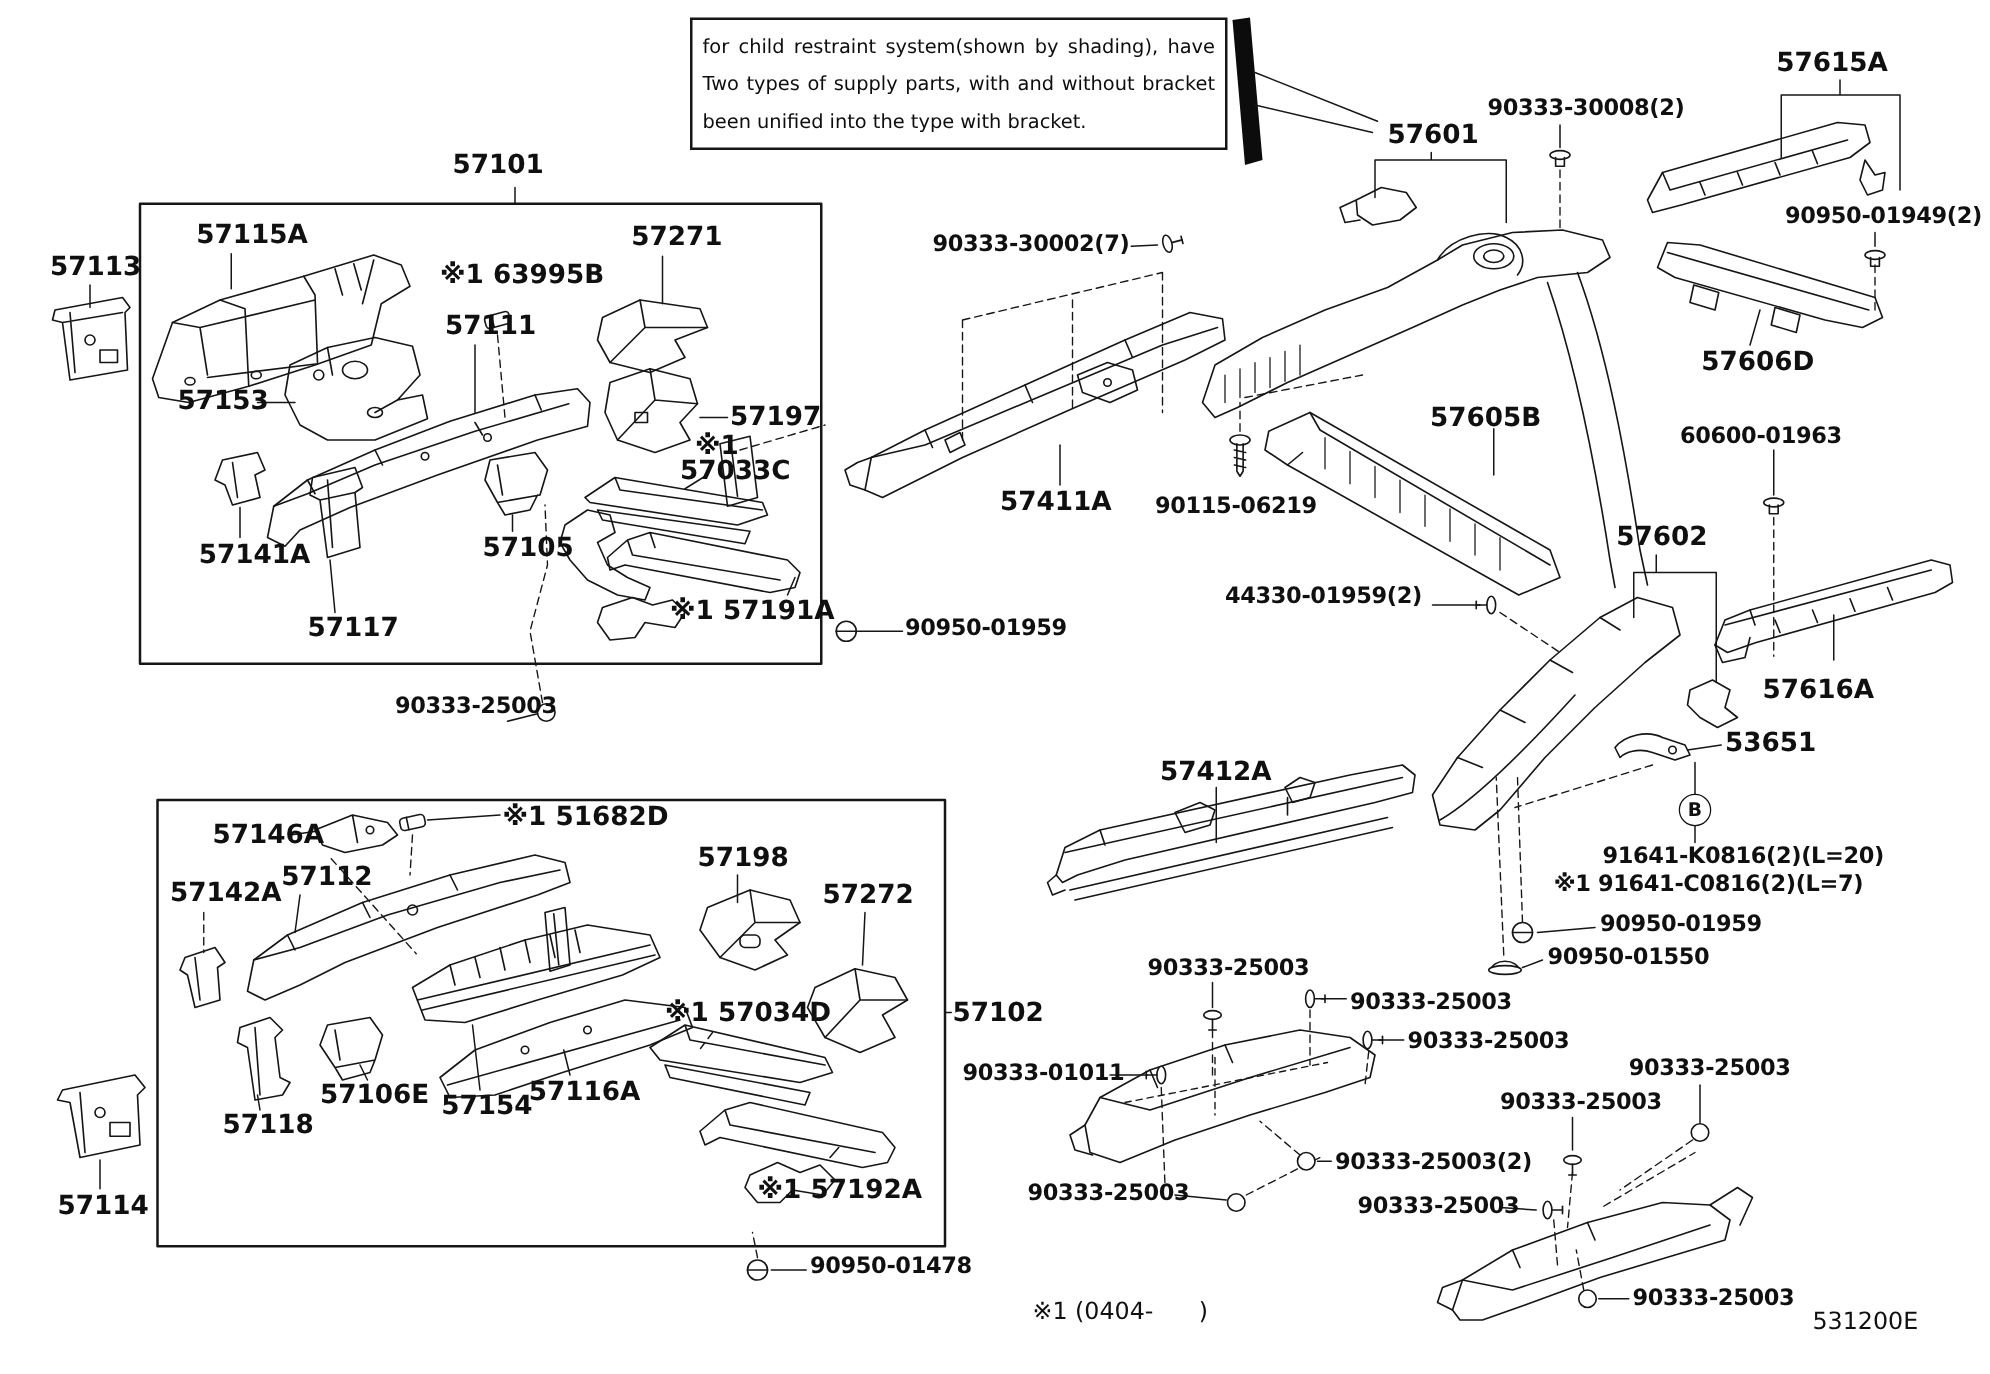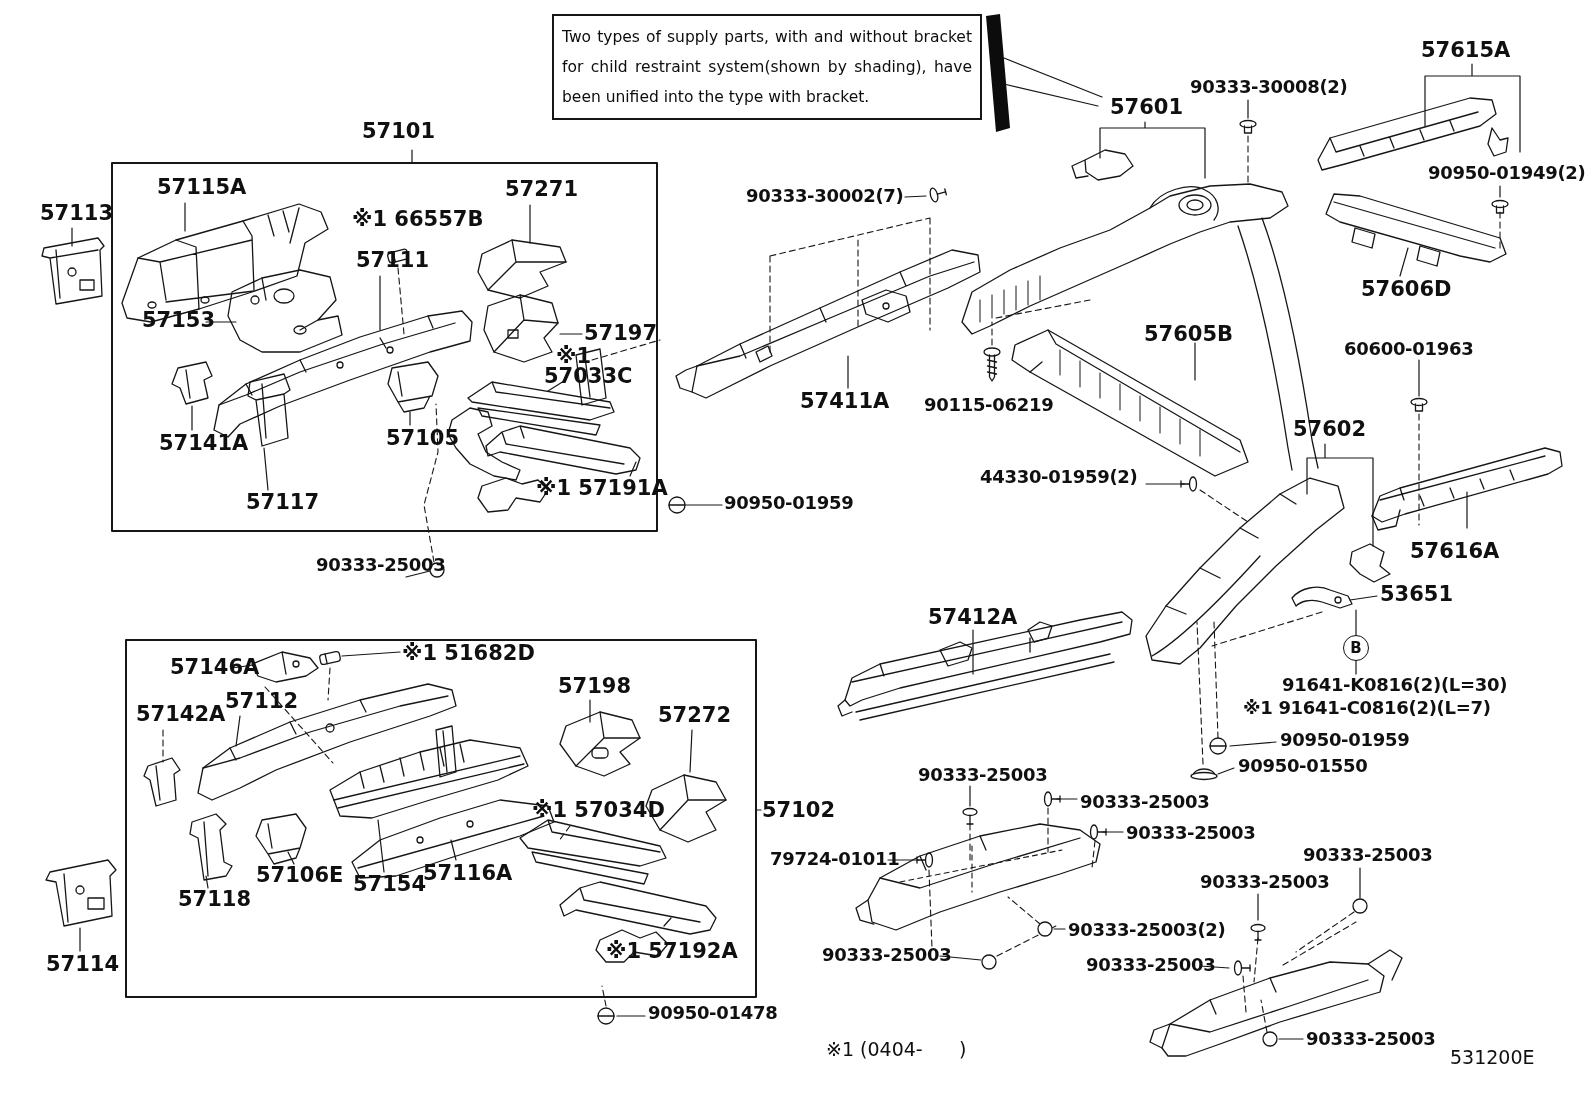--- a/index.html
+++ b/index.html
@@ -305,29 +305,29 @@
     <use href="#fp" x="1258" y="928"></use>
     <use href="#fp" x="1238" y="968" transform="rotate(-90 1238 968)"></use>
     <use href="#circ" x="1270" y="1039"></use>
     <use href="#clipc" x="606" y="1016"></use>
     <use href="#cliprect" x="398" y="256" transform="rotate(-15 398 256)"></use>
     <use href="#cliprect" x="330" y="658" transform="rotate(-12 330 658)"></use>
   </g>
 </svg>
 
   <div class="note-box">
+    <div class="note-line">for child restraint system(shown by shading), have</div>
     <div class="note-line">Two types of supply parts, with and without bracket</div>
-    <div class="note-line">for child restraint system(shown by shading), have</div>
     <div class="note-line last">been unified into the type with bracket.</div>
   </div>
 
   <div class="lbl" style="left:362px;top:120px">57101</div>
   <div class="lbl" style="left:40px;top:202px">57113</div>
   <div class="lbl" style="left:157px;top:176px">57115A</div>
-  <div class="lbl" style="left:352px;top:208px">※1 66557B</div>
+  <div class="lbl" style="left:352px;top:208px">※1 63995B</div>
   <div class="lbl" style="left:505px;top:178px">57271</div>
   <div class="lbl" style="left:356px;top:249px">57111</div>
   <div class="lbl" style="left:142px;top:309px">57153</div>
   <div class="lbl" style="left:584px;top:322px">57197</div>
   <div class="lbl" style="left:556px;top:345px">※1</div>
   <div class="lbl" style="left:544px;top:365px">57033C</div>
   <div class="lbl" style="left:159px;top:432px">57141A</div>
   <div class="lbl" style="left:386px;top:427px">57105</div>
   <div class="lbl" style="left:246px;top:491px">57117</div>
   <div class="lbl" style="left:536px;top:477px">※1 57191A</div>
@@ -341,28 +341,28 @@
   <div class="lbl sm" style="left:1190px;top:78px">90333-30008(2)</div>
   <div class="lbl" style="left:1421px;top:39px">57615A</div>
   <div class="lbl sm" style="left:1428px;top:164px">90950-01949(2)</div>
   <div class="lbl" style="left:1361px;top:278px">57606D</div>
   <div class="lbl" style="left:1144px;top:323px">57605B</div>
   <div class="lbl sm" style="left:1344px;top:340px">60600-01963</div>
   <div class="lbl" style="left:1293px;top:418px">57602</div>
   <div class="lbl sm" style="left:980px;top:468px">44330-01959(2)</div>
   <div class="lbl" style="left:1410px;top:540px">57616A</div>
   <div class="lbl" style="left:1380px;top:583px">53651</div>
-  <div class="lbl sm" style="left:1282px;top:676px">91641-K0816(2)(L=30)</div>
+  <div class="lbl sm" style="left:1282px;top:676px">91641-K0816(2)(L=20)</div>
   <div class="lbl sm" style="left:1243px;top:699px">※1 91641-C0816(2)(L=7)</div>
   <div class="lbl sm" style="left:1280px;top:731px">90950-01959</div>
   <div class="lbl sm" style="left:1238px;top:757px">90950-01550</div>
   <div class="lbl sm" style="left:918px;top:766px">90333-25003</div>
   <div class="lbl sm" style="left:1080px;top:793px">90333-25003</div>
   <div class="lbl sm" style="left:1126px;top:824px">90333-25003</div>
-  <div class="lbl sm" style="left:770px;top:850px">79724-01011</div>
+  <div class="lbl sm" style="left:770px;top:850px">90333-01011</div>
   <div class="lbl sm" style="left:1068px;top:921px">90333-25003(2)</div>
   <div class="lbl sm" style="left:822px;top:946px">90333-25003</div>
   <div class="lbl sm" style="left:1303px;top:846px">90333-25003</div>
   <div class="lbl sm" style="left:1200px;top:873px">90333-25003</div>
   <div class="lbl sm" style="left:1086px;top:956px">90333-25003</div>
   <div class="lbl sm" style="left:1306px;top:1030px">90333-25003</div>
   <div class="lbl sm" style="left:648px;top:1004px" able="false">90950-01478</div>
   <div class="lbl" style="left:170px;top:656px">57146A</div>
   <div class="lbl" style="left:402px;top:642px">※1 51682D</div>
   <div class="lbl" style="left:136px;top:703px">57142A</div>

